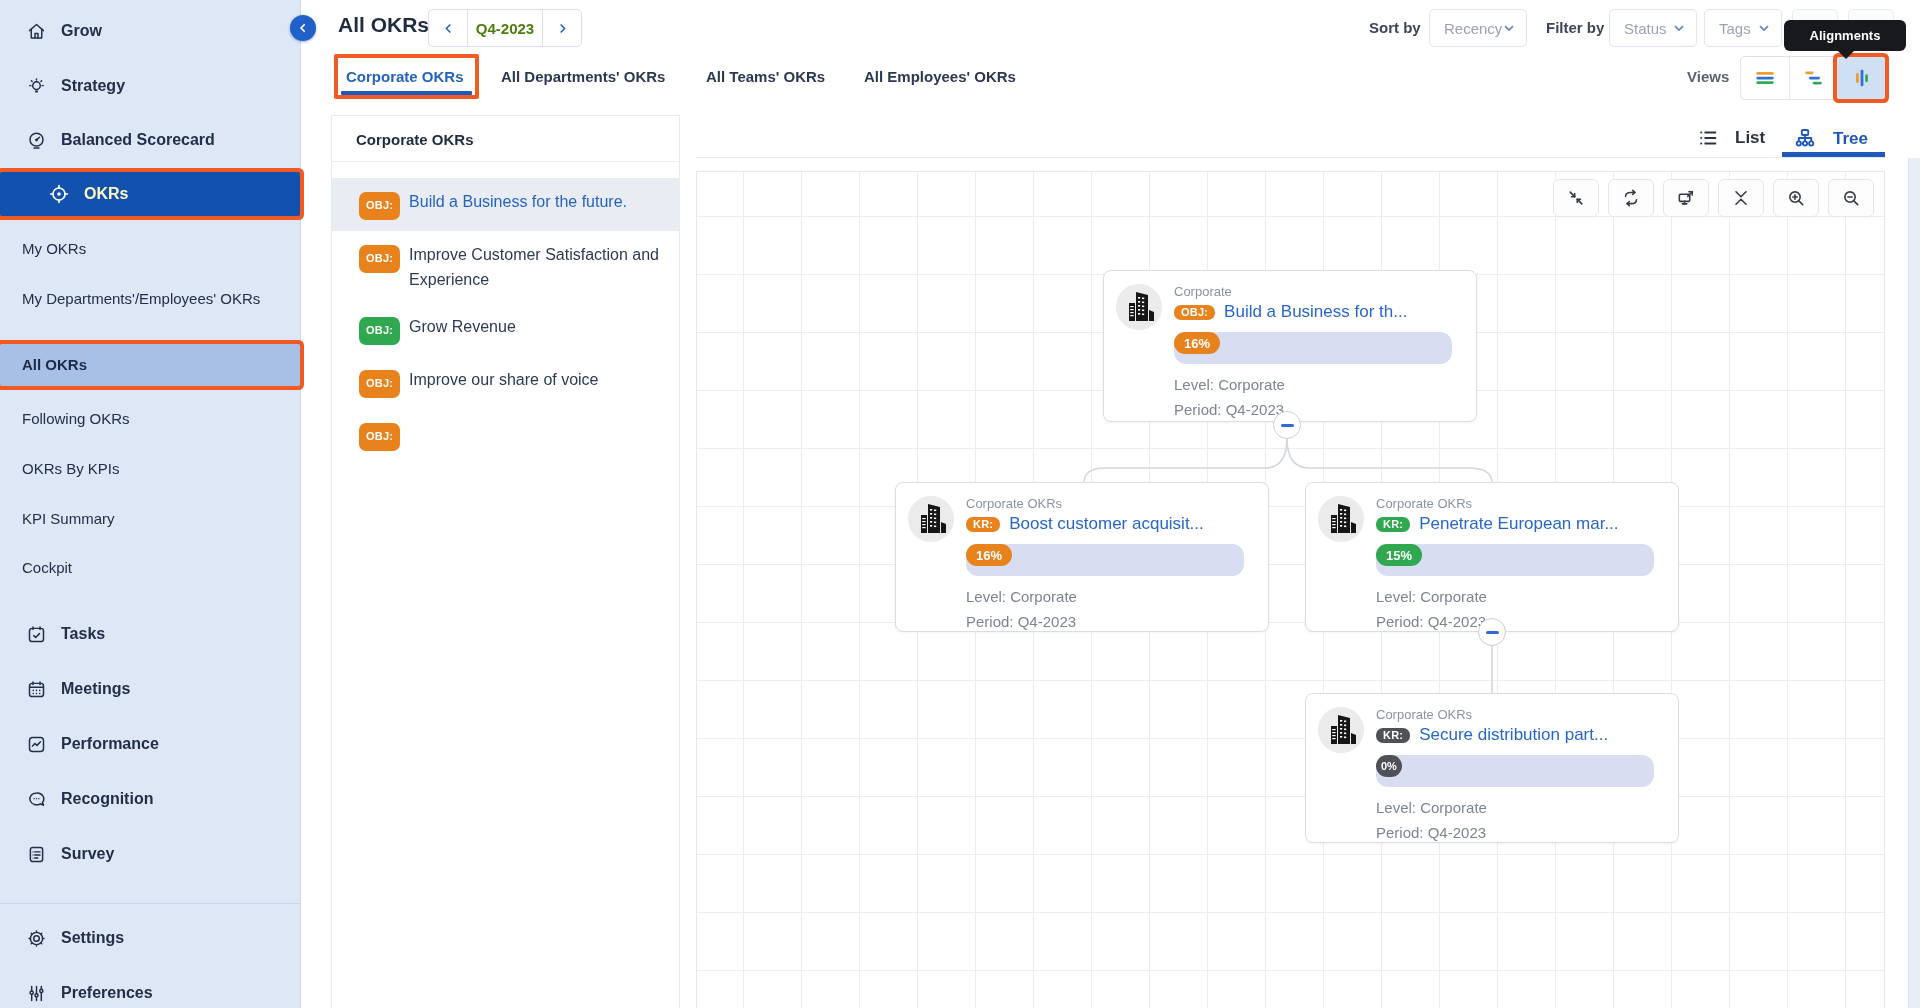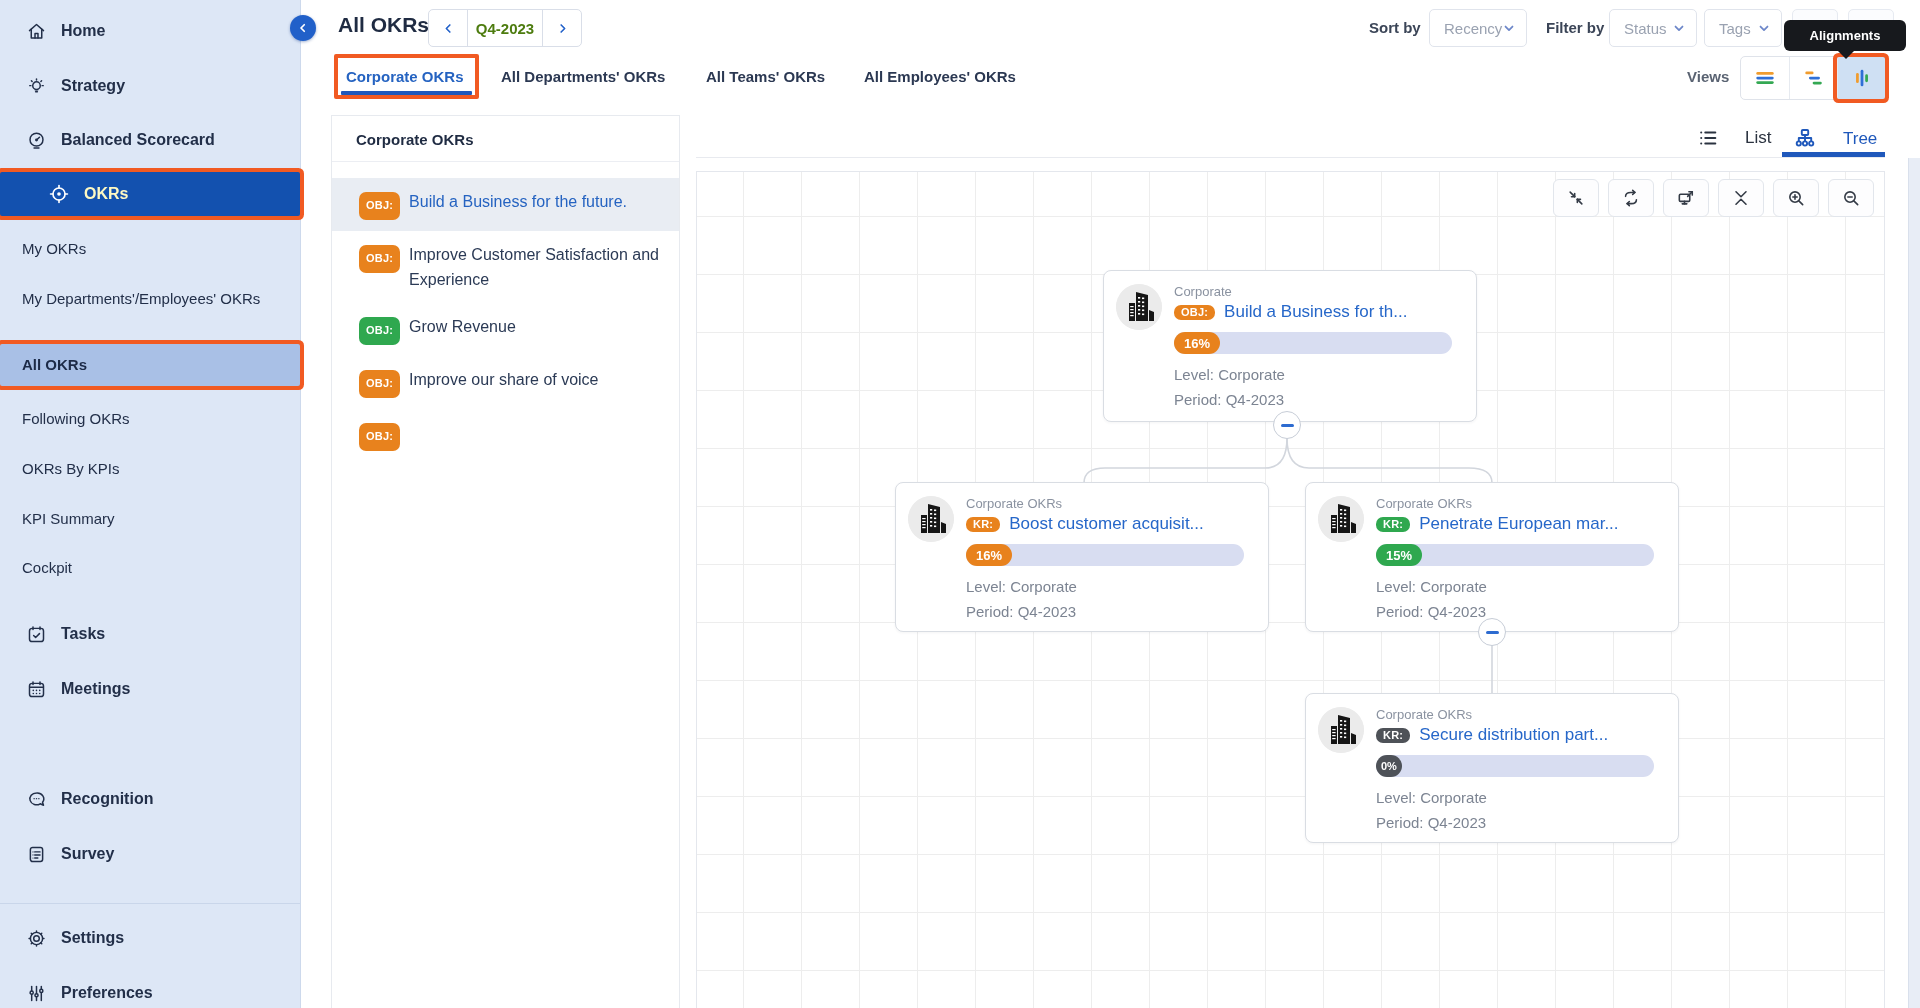--- a/index.html
+++ b/index.html
@@ -99,22 +99,22 @@
   .badge {
     display:inline-block; flex:none; padding:1px 7px 2px 7px; border-radius:7px;
     font-size:11px; font-weight:700; color:#fff; letter-spacing:.2px;
   }
   .badge.orange { background:#e8821d; }
   .badge.green  { background:#2fa84f; }
   .badge.dark   { background:#4e5258; }
 
   
   .toggle-row-divider { position:absolute; left:696px; top:157px; width:1189px; height:1px; background:#e8eaef; }
-  .lt-toggle { position:absolute; top:127px; display:flex; align-items:center; gap:26px; cursor:pointer;
-    font-size:17px; font-weight:400; }
+  .lt-toggle { position:absolute; top:127px; display:flex; align-items:center; gap:16px; cursor:pointer;
+    font-size:17px; font-weight:700; }
   .lt-toggle.list { left:1697px; color:#2b3340; }
   .lt-toggle.tree { left:1793px; color:#1f58bb; }
   .tree-underline { position:absolute; left:1782px; top:152px; width:103px; height:5px; background:#1f58bb; }
 
   .canvas {
     position:absolute; left:696px; top:171px; width:1189px; height:837px;
     background-color:#fff;
     background-image: linear-gradient(#ededed 1px, transparent 1px),
                       linear-gradient(90deg, #ededed 1px, transparent 1px);
     background-size:58px 58px; background-position:-12px -14px;
@@ -133,21 +133,21 @@
     position:absolute; width:374px; background:#fff; border:1px solid #d9dde3; border-radius:8px;
     padding:13px 12px; box-shadow:0 1px 3px rgba(30,40,60,.05); cursor:pointer;
   }
   .node-inner { display:flex; gap:12px; }
   .avatar { flex:none; width:46px; height:46px; border-radius:50%; background:#ebebeb;
     display:flex; align-items:center; justify-content:center; overflow:hidden; }
   .node-body { flex:1; min-width:0; }
   .node-group { font-size:13px; color:#8a92a0; line-height:16px; }
   .node-title-row { display:flex; align-items:center; gap:9px; margin-top:2px; }
   .node-title { font-size:17px; color:#2667c9; white-space:nowrap; overflow:hidden; text-decoration:none; cursor:pointer; }
-  .track { position:relative; margin-top:10px; height:22px; width:96%; background:#d8ddf1; border-radius:12px; }
+  .track { position:relative; margin-top:10px; height:32px; width:96%; background:#d8ddf1; border-radius:12px; }
   .pill { position:absolute; left:0; top:0; height:22px; border-radius:12px; padding:0 10px;
     display:flex; align-items:center; justify-content:center; font-size:13px; font-weight:700; color:#fff; }
   .pill.orange { background:#e8821d; } .pill.green { background:#2fa84f; }
   .pill.dark { background:#4e5258; padding:0 5px; font-size:11px; }
   .node-meta { margin-top:8px; font-size:15px; color:#7c8492; line-height:25px; }
 
   .collapse-circle {
     position:absolute; width:28px; height:28px; border-radius:50%; background:#fff;
     border:1px solid #c7cdd7; display:flex; align-items:center; justify-content:center; cursor:pointer; z-index:2;
   }
@@ -163,21 +163,21 @@
   <div class="sidebar">
 
     <div class="nav-item" style="top:14px">
       <span class="nicon">
         <svg width="21" height="21" viewBox="0 0 24 24" fill="none" stroke="#222f49" stroke-width="1.7" stroke-linecap="round" stroke-linejoin="round">
             <path d="M4 11 L12 4 L20 11"></path>
             <path d="M6 9.5 V19.5 H18 V9.5"></path>
             <path d="M10.3 19.5 V14.2 H13.7 V19.5"></path>
           </svg>
       </span>
-      <span class="nlabel">Home</span>
+      <span class="nlabel">Grow</span>
     </div>
 
     <div class="nav-item" style="top:69px">
       <span class="nicon">
         <svg width="21" height="21" viewBox="0 0 24 24" fill="none" stroke="#222f49" stroke-width="1.7" stroke-linecap="round" stroke-linejoin="round">
             <circle cx="12" cy="11" r="4.3"></circle>
             <path d="M10.6 15.6 h2.8"></path>
             <path d="M11 18 h2"></path>
             <path d="M12 4.6 V3.4"></path>
             <path d="M7 6.3 L6.2 5.5"></path>
@@ -266,20 +266,29 @@
             <circle cx="12" cy="13" r="0.9" fill="#222f49" stroke="none"></circle>
             <circle cx="15.7" cy="13" r="0.9" fill="#222f49" stroke="none"></circle>
             <circle cx="8.3" cy="16.5" r="0.9" fill="#222f49" stroke="none"></circle>
             <circle cx="12" cy="16.5" r="0.9" fill="#222f49" stroke="none"></circle>
             <circle cx="15.7" cy="16.5" r="0.9" fill="#222f49" stroke="none"></circle>
           </svg>
       </span>
       <span class="nlabel">Meetings</span>
     </div>
 
+    <div class="nav-item" style="top:727px">
+      <span class="nicon">
+        <svg width="21" height="21" viewBox="0 0 24 24" fill="none" stroke="#222f49" stroke-width="1.7" stroke-linecap="round" stroke-linejoin="round">
+            <rect x="4" y="4" width="16" height="16" rx="3.5"></rect>
+            <path d="M7.5 13.8 L10.2 10.8 L12.6 13 L16.5 8.8"></path>
+          </svg>
+      </span>
+      <span class="nlabel">Performance</span>
+    </div>
 
     <div class="nav-item" style="top:782px">
       <span class="nicon">
         <svg width="21" height="21" viewBox="0 0 24 24" fill="none" stroke="#222f49" stroke-width="1.7" stroke-linecap="round" stroke-linejoin="round">
             <path d="M12 4.5 a7.5 6.8 0 1 0 4.2 12.4 L20 18.6 L18.9 15.2 A7.5 6.8 0 0 0 12 4.5 Z"></path>
             <circle cx="9.3" cy="11" r="0.85" fill="#222f49" stroke="none"></circle>
             <circle cx="12" cy="11" r="0.85" fill="#222f49" stroke="none"></circle>
             <circle cx="14.7" cy="11" r="0.85" fill="#222f49" stroke="none"></circle>
           </svg>
       </span>

